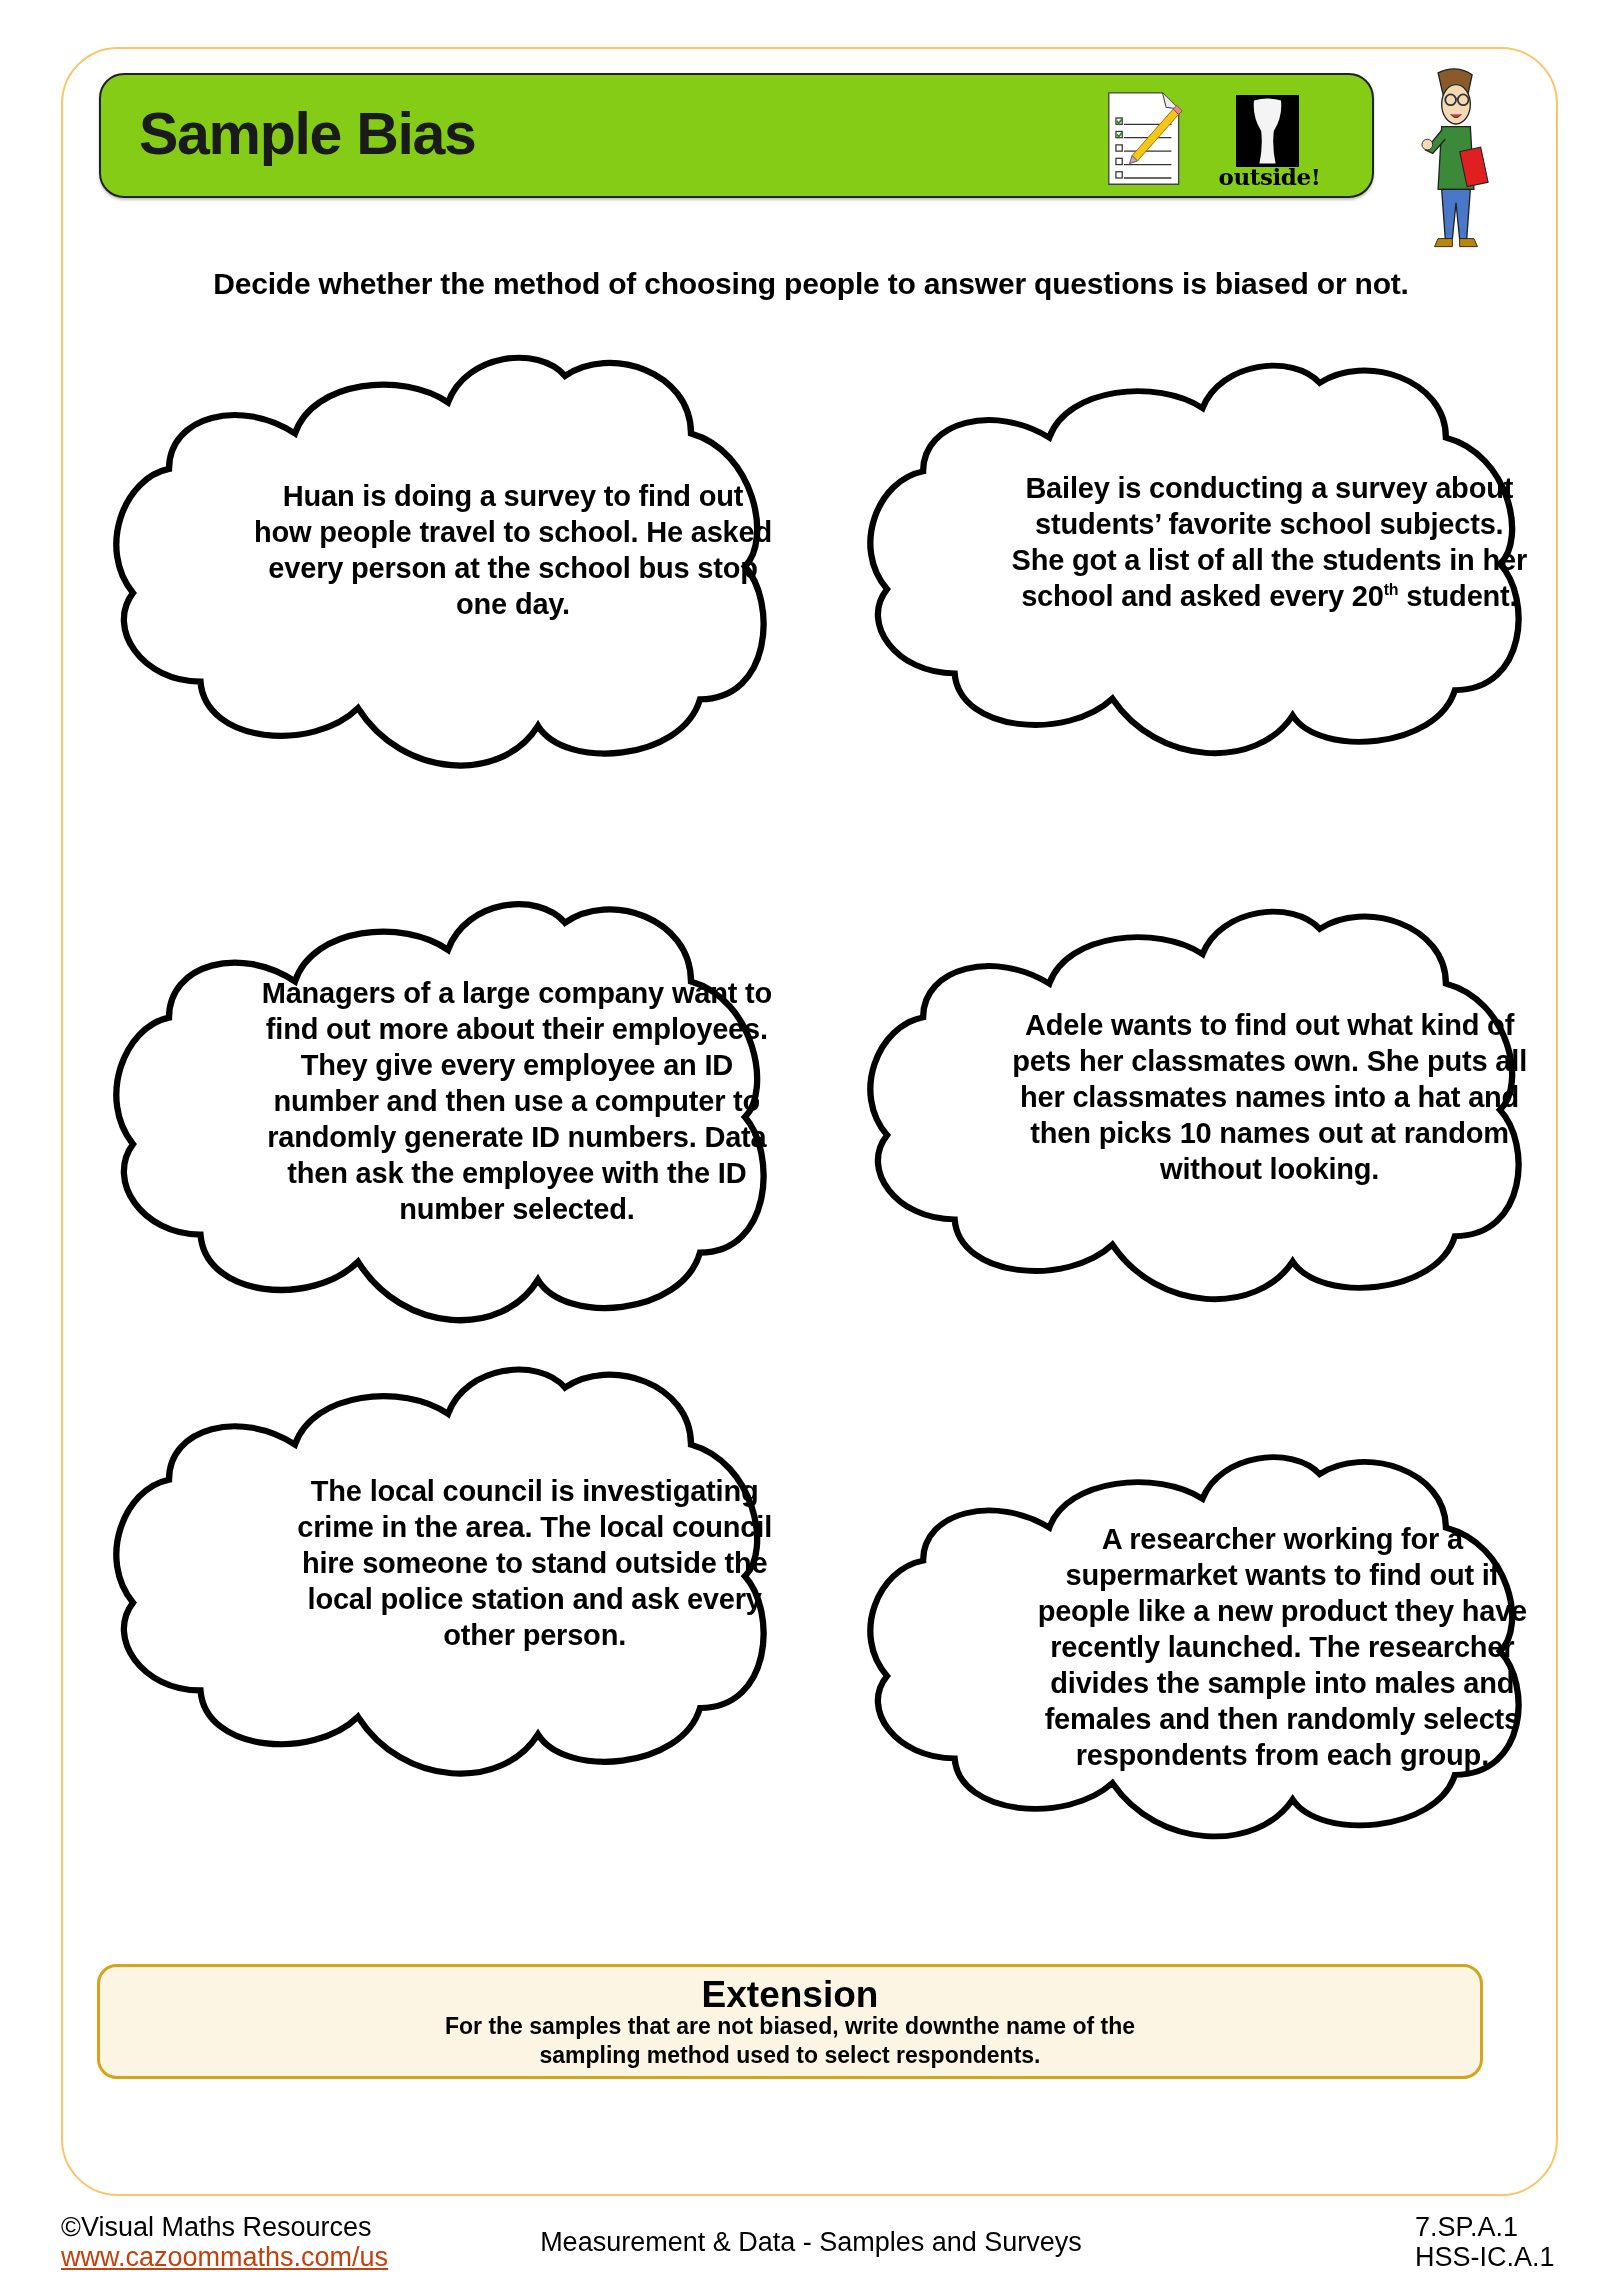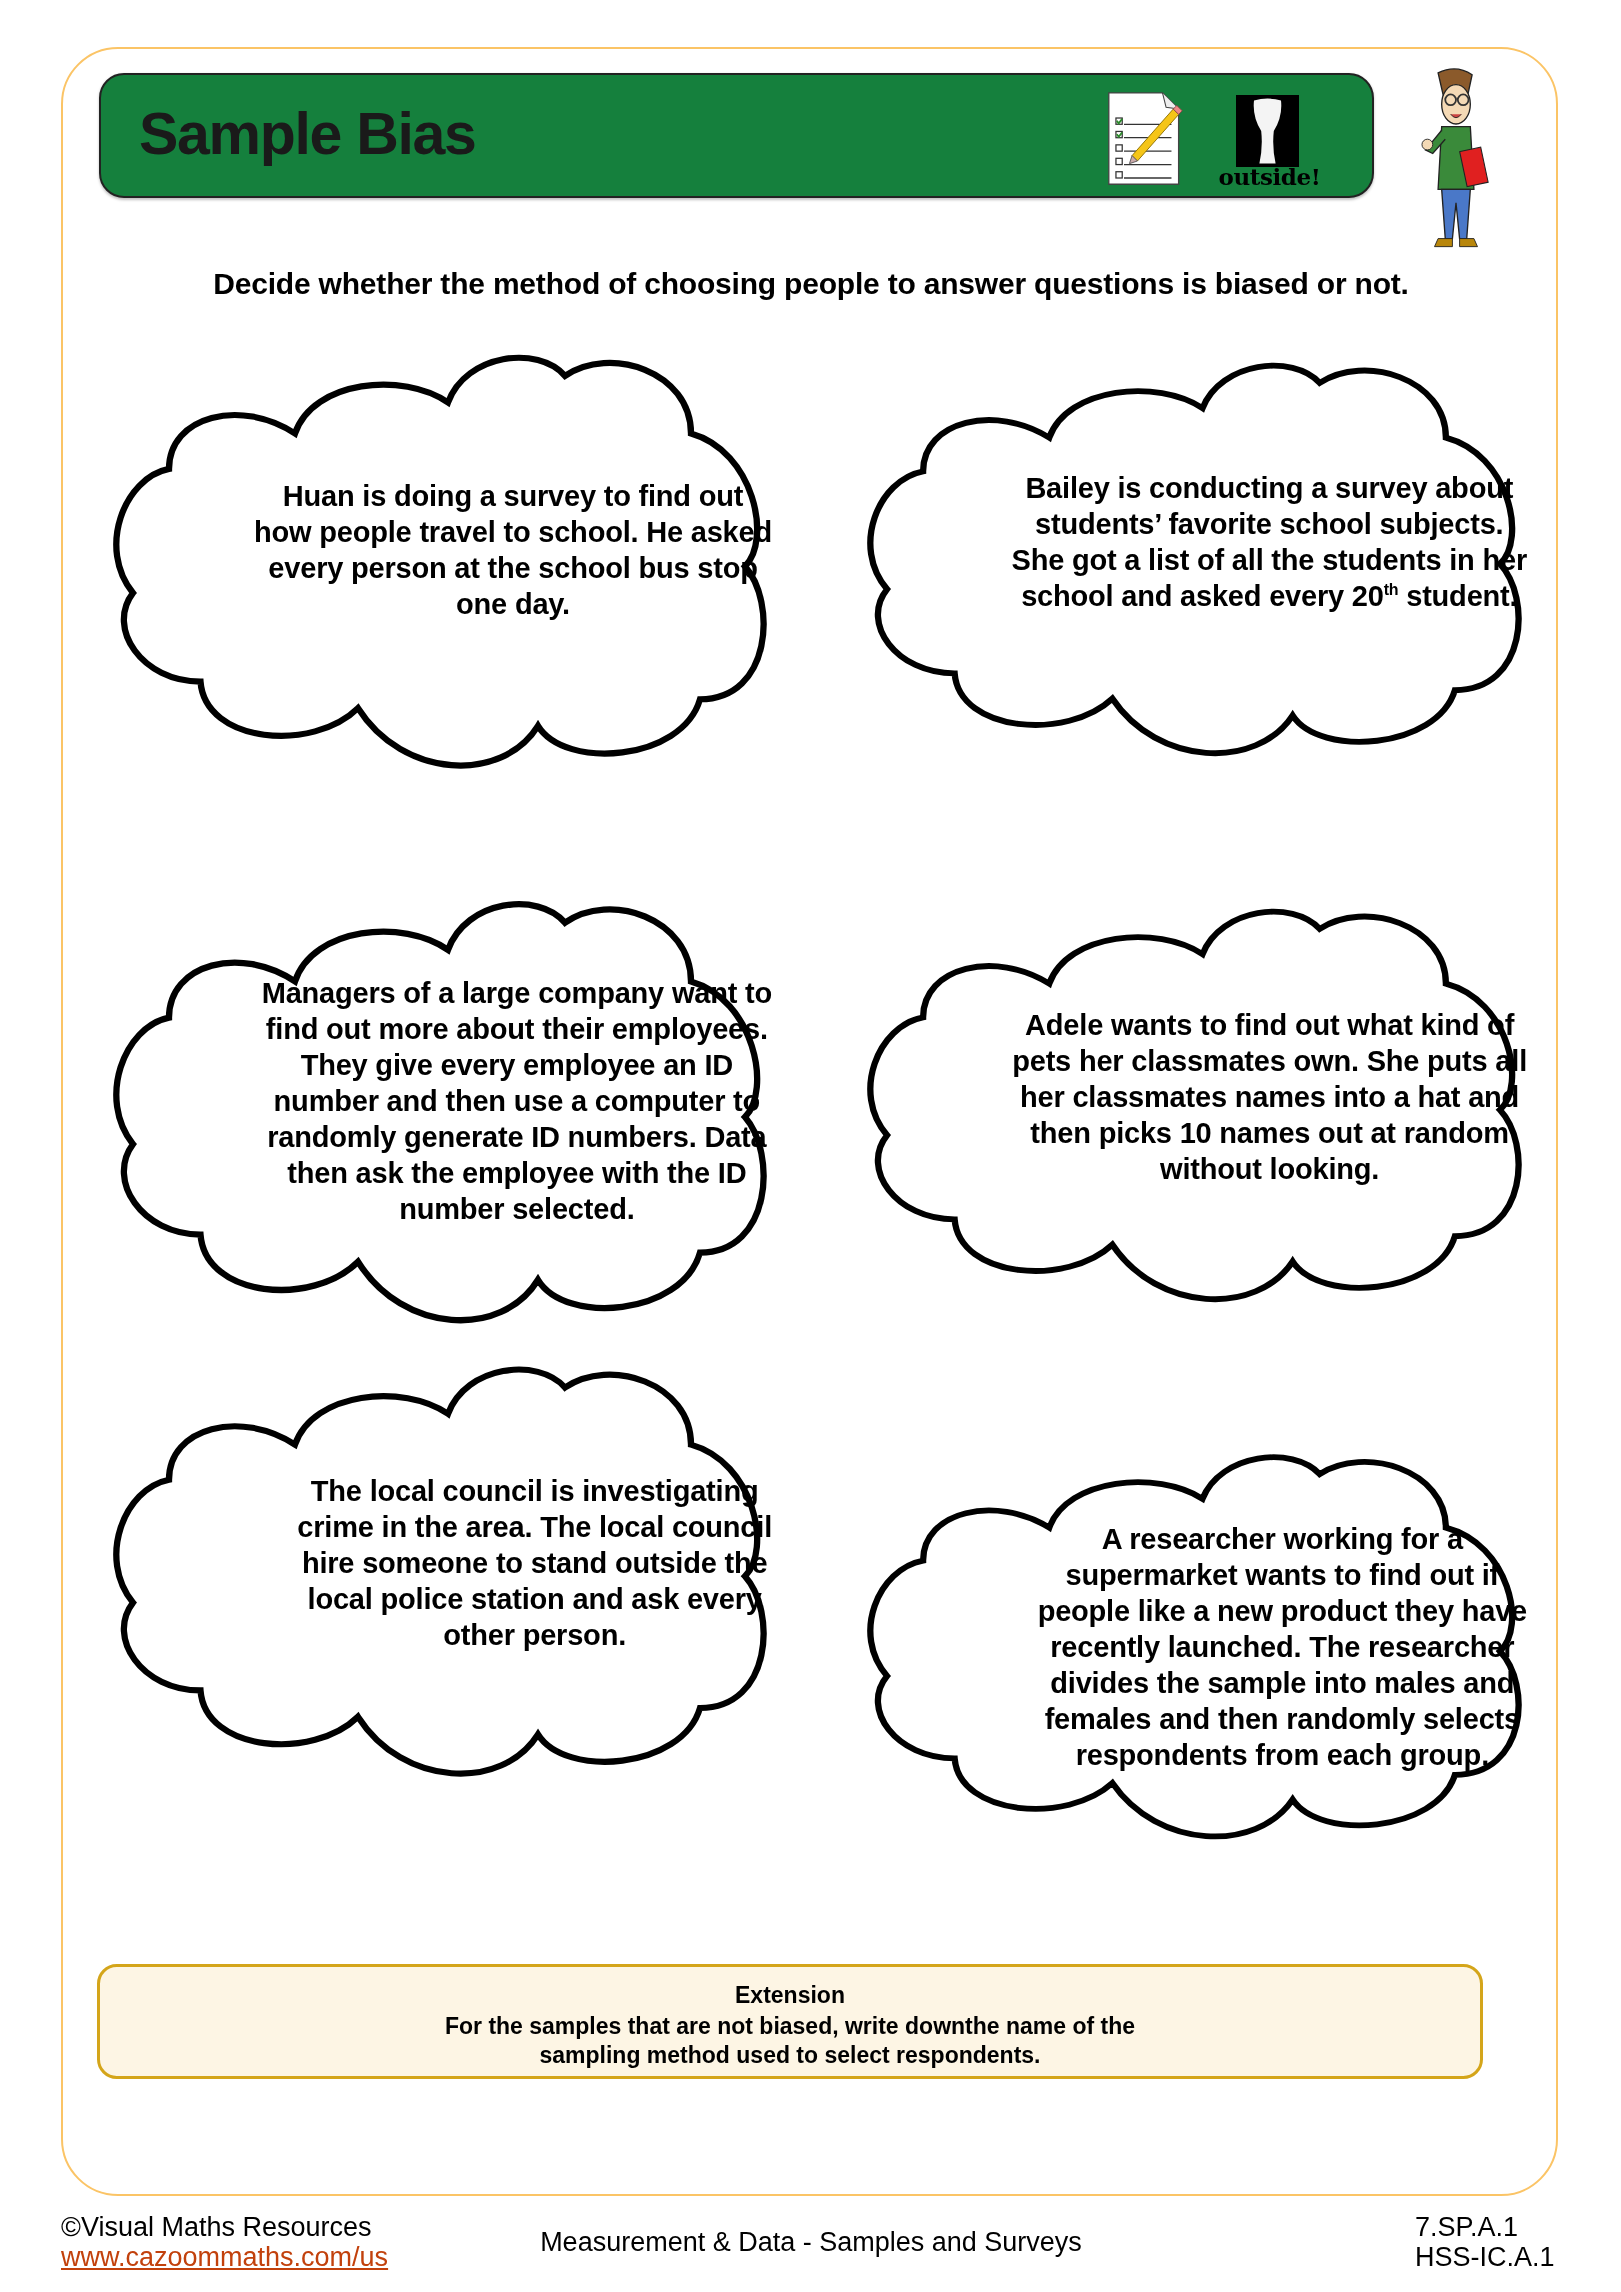--- a/index.html
+++ b/index.html
@@ -7,21 +7,21 @@
       width: 1622px; height: 2293px; position: relative; background: #ffffff;
       font-family: "Liberation Sans", sans-serif; color: #000;
       overflow: hidden;
     }
     .frame {
       position: absolute; left: 61px; top: 47px; width: 1497px; height: 2149px;
       border: 2.7px solid #fbc466; border-radius: 57px; box-sizing: border-box;
     }
     .header-box {
       position: absolute; left: 99px; top: 73px; width: 1275px; height: 125px;
-      border: 2.7px solid #222; border-radius: 25px; background: #15803d; box-sizing: border-box;
+      border: 2.7px solid #222; border-radius: 25px; background: #84cc16; box-sizing: border-box;
       box-shadow: 0 1.8px 2.7px rgba(0,0,0,0.25);
     }
     .title {
       position: absolute; left: 38px; top: 23px; font-size: 59px; font-weight: bold;
       letter-spacing: -1.3px; color: #1a1a1a; line-height: 72px;
     }
     .checklist-icon { position: absolute; left: 1006px; top: 16px; width: 77px; height: 97px; }
     .brand-logo { position: absolute; left: 1113px; top: 16px; width: 116px; height: 97px; }
     .brand-logo .mark { position: absolute; left: 22.4px; top: 3.6px; width: 63px; height: 72px; background: #000; }
     .brand-logo .brand-name {
@@ -40,21 +40,21 @@
       font-size: 29px; font-weight: bold; line-height: 36px; letter-spacing: -0.2px;
       display: flex; align-items: center; justify-content: flex-end;
     }
     .cloud-text span { display: block; }
     sup { font-size: 16px; line-height: 0; }
     .extension-box {
       position: absolute; left: 97px; top: 1964px; width: 1386px; height: 115px;
       border: 3.6px solid #d4a51a; border-radius: 19.7px; background: #fdf5e4; box-sizing: border-box;
       text-align: center;
     }
-    .ext-title { font-size: 23px; font-weight: bold; margin-top: 10.7px; line-height: 34px; }
+    .ext-title { font-size: 37px; font-weight: bold; margin-top: 10.7px; line-height: 34px; }
     .ext-body { font-size: 23px; font-weight: bold; line-height: 29px; }
     .footer-left { position: absolute; left: 61px; top: 2212px; font-size: 27px; line-height: 30px; }
     .footer-link { color: #c2410c; text-decoration: underline; }
     .footer-center { position: absolute; left: 0; width: 1622px; top: 2227px; text-align: center; font-size: 27px; }
     .footer-right { position: absolute; left: 1415px; top: 2212px; font-size: 27px; line-height: 30px; }
   </style>
 </head>
 <body>
 
 <div class="frame"></div>

